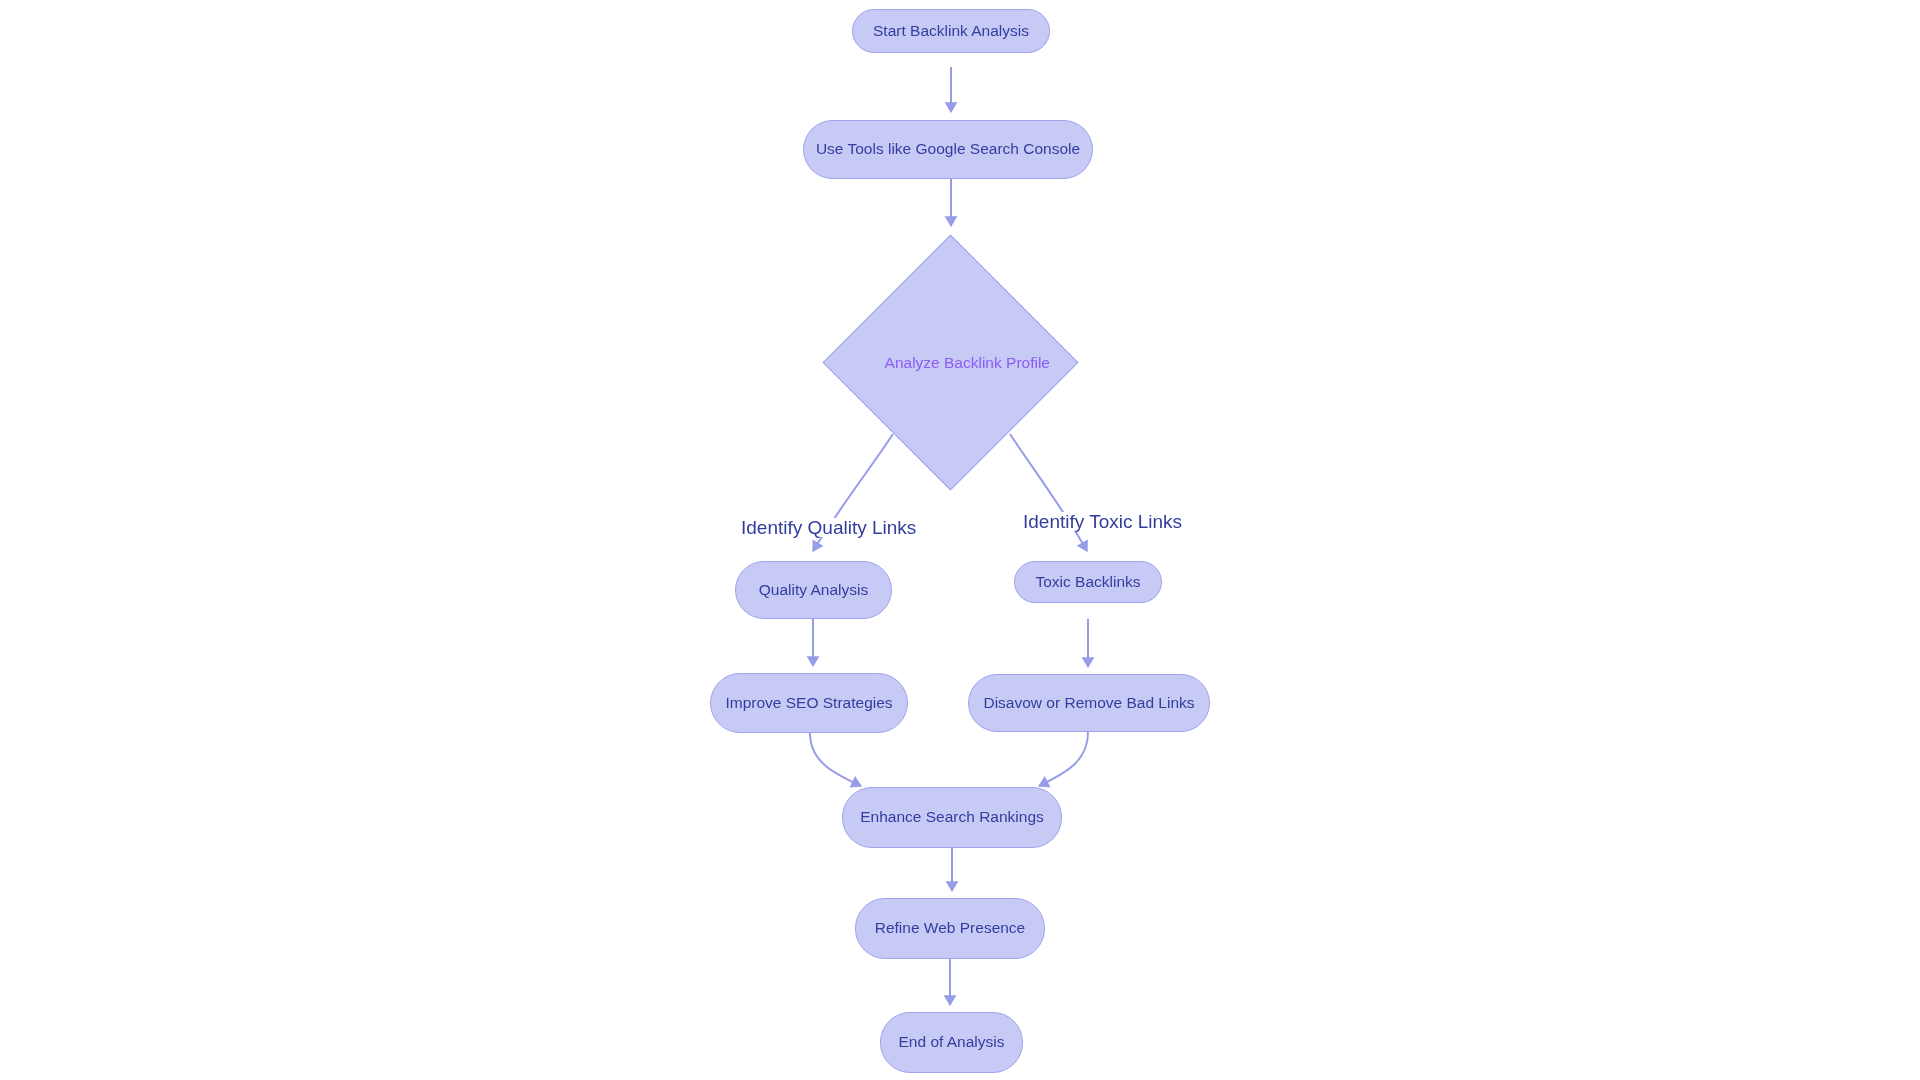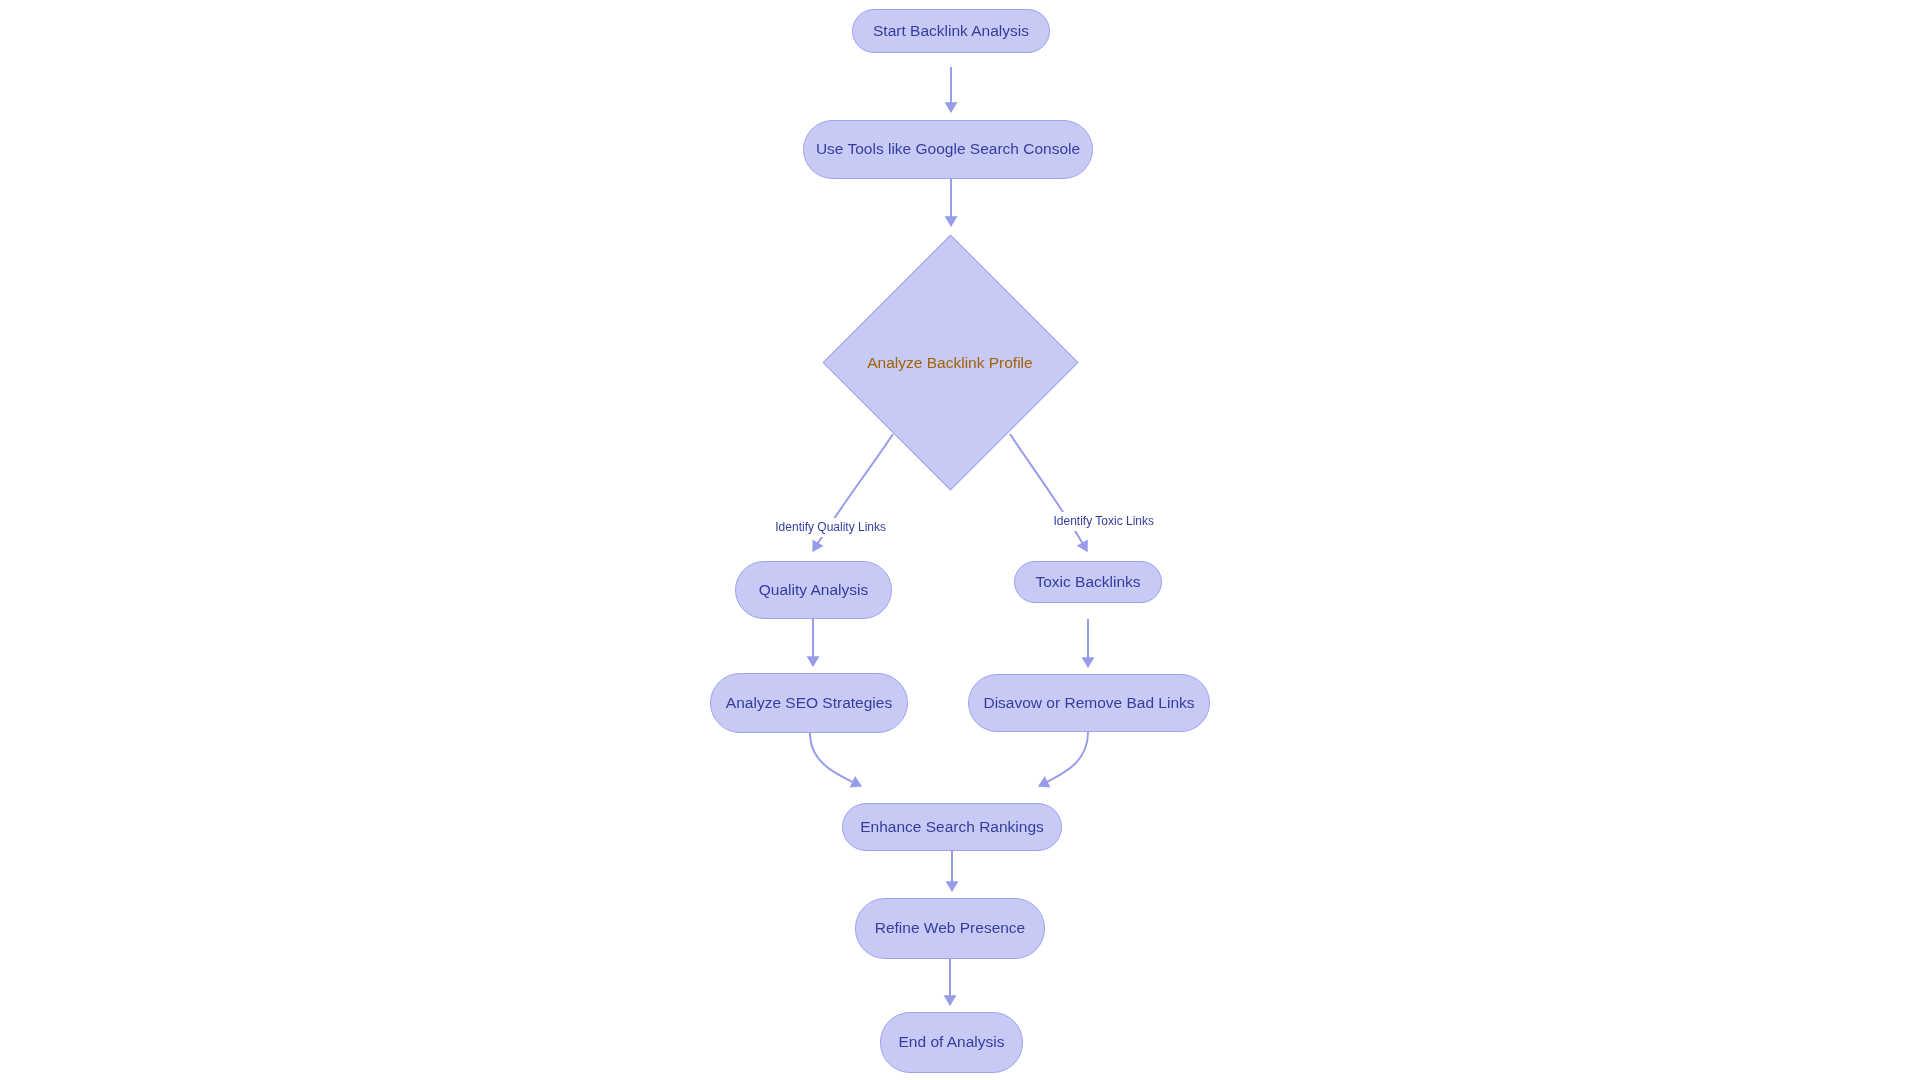--- a/index.html
+++ b/index.html
@@ -33,29 +33,29 @@
   }
   .diamond {
     position: absolute;
     box-sizing: border-box;
     background: #c8caf6;
     border: 1px solid #9fa3ec;
     transform: rotate(45deg);
   }
   .diamond-label {
     position: absolute;
-    color: #a16207;
+    color: #8b5cf6;
     font-size: 15.5px;
-    text-align: center;
+    text-align: right;
   }
   .edge-label {
     position: absolute;
     background: #ffffff;
     color: #333d9e;
-    font-size: 12px;
+    font-size: 19px;
     line-height: 19px;
     text-align: right;
     white-space: nowrap;
   }
 </style>
 </head>
 <body>
 
 <div class="canvas">
 
@@ -85,23 +85,23 @@
 
   <div class="node" style="left:803px; top:120px; width:290px; height:59px;">Use Tools like Google Search Console</div>
 
   <div class="diamond" style="left:860px; top:272px; width:181px; height:181px;"></div>
   <div class="diamond-label" style="left:850px; top:354px; width:200px;">Analyze Backlink Profile</div>
 
   <div class="node" style="left:735px; top:561px; width:157px; height:58px;">Quality Analysis</div>
 
   <div class="node" style="left:1014px; top:561px; width:148px; height:42px;">Toxic Backlinks</div>
 
-  <div class="node" style="left:710px; top:673px; width:198px; height:60px;">Analyze SEO Strategies</div>
+  <div class="node" style="left:710px; top:673px; width:198px; height:60px;">Improve SEO Strategies</div>
 
   <div class="node" style="left:968px; top:674px; width:242px; height:58px;">Disavow or Remove Bad Links</div>
 
-  <div class="node" style="left:842px; top:787px; width:220px; height:48px;margin-top:16px;">Enhance Search Rankings</div>
+  <div class="node" style="left:842px; top:787px; width:220px; height:61px;">Enhance Search Rankings</div>
 
   <div class="node" style="left:880px; top:1012px; width:143px; height:61px;">End of Analysis</div>
 
   <div class="node" style="left:855px; top:898px; width:190px; height:61px;">Refine Web Presence</div>
 
 </div>
 
 </body></html>

